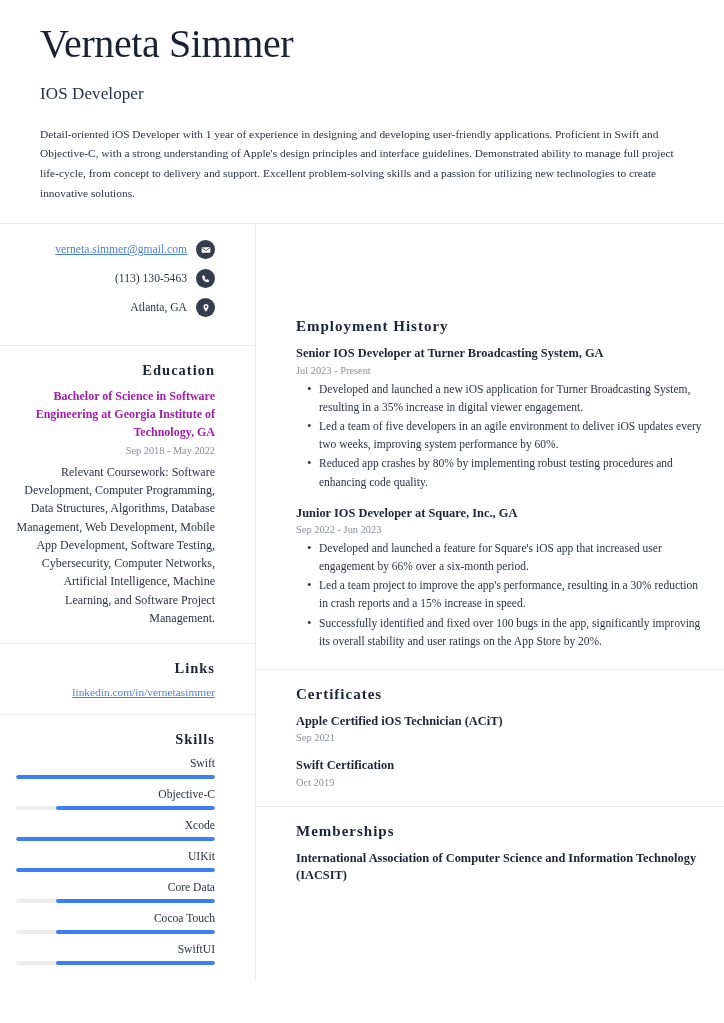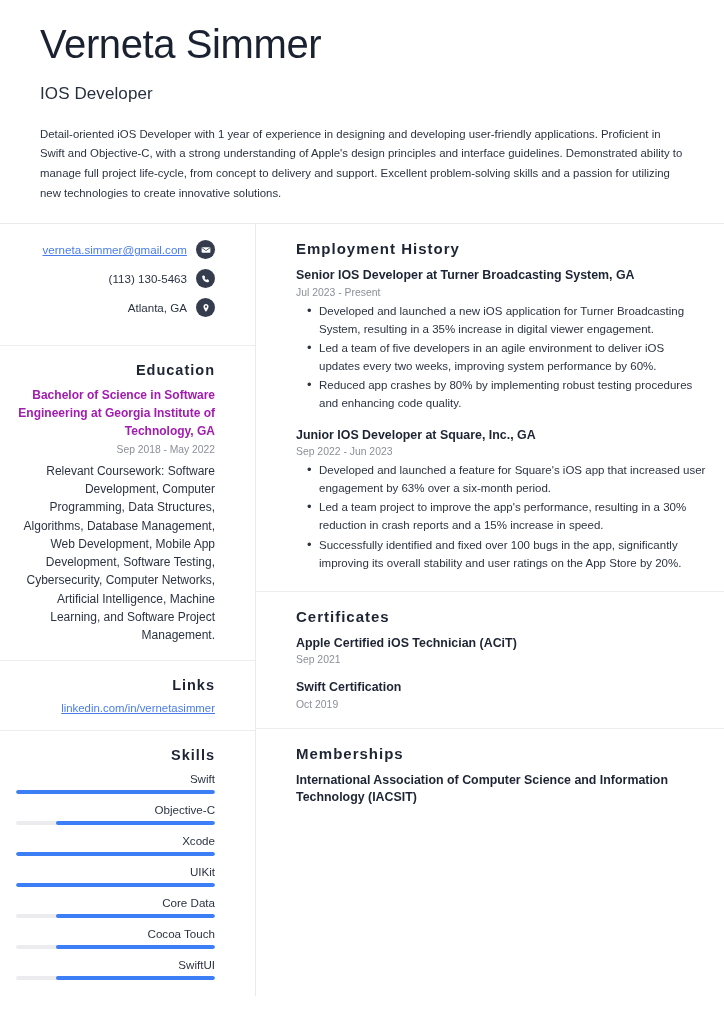--- a/index.html
+++ b/index.html
@@ -11,20 +11,21 @@
     font-family: "Liberation Sans", sans-serif;
     color: #242c3c;
     overflow: hidden;
   }
 
   .page {
     position: relative;
     width: 724px;
     height: 1023px;
     background: #ffffff;
+    font-family: Liberation Serif, serif;
   }
 
   
   .header {
     padding: 22px 40px 0 40px;
   }
   .full-name {
     font-size: 40px;
     font-weight: 300;
     letter-spacing: -0.4px;
@@ -49,21 +50,21 @@
   .hdr-divider {
     margin-top: 20px;
     height: 1px;
     background: #e9eaee;
     width: 100%;
   }
 
   
   .body-cols {
     display: flex;
-    align-items: flex-start;
+    align-items: center;
     width: 100%;
   }
   .col-left {
     width: 256px;
     flex: 0 0 256px;
     border-right: 1px solid #e9eaee;
   }
   .col-right {
     flex: 1 1 auto;
     min-width: 0;
@@ -329,21 +330,21 @@
               <ul class="bullets">
                 <li>Developed and launched a new iOS application for Turner Broadcasting System, resulting in a 35% increase in digital viewer engagement.</li>
                 <li>Led a team of five developers in an agile environment to deliver iOS updates every two weeks, improving system performance by 60%.</li>
                 <li>Reduced app crashes by 80% by implementing robust testing procedures and enhancing code quality.</li>
               </ul>
             </div>
             <div class="entry">
               <div class="entry-title">Junior IOS Developer at Square, Inc., GA</div>
               <div class="entry-date">Sep 2022 - Jun 2023</div>
               <ul class="bullets">
-                <li>Developed and launched a feature for Square's iOS app that increased user engagement by 63% over a six-month period.</li>
+                <li>Developed and launched a feature for Square's iOS app that increased user engagement by 66% over a six-month period.</li>
                 <li>Led a team project to improve the app's performance, resulting in a 30% reduction in crash reports and a 15% increase in speed.</li>
                 <li>Successfully identified and fixed over 100 bugs in the app, significantly improving its overall stability and user ratings on the App Store by 20%.</li>
               </ul>
             </div>
           </div>
       </div>
 
       <div class="sec">
         <div class="main-h">Certificates</div>
         <div id="certificates-list">

